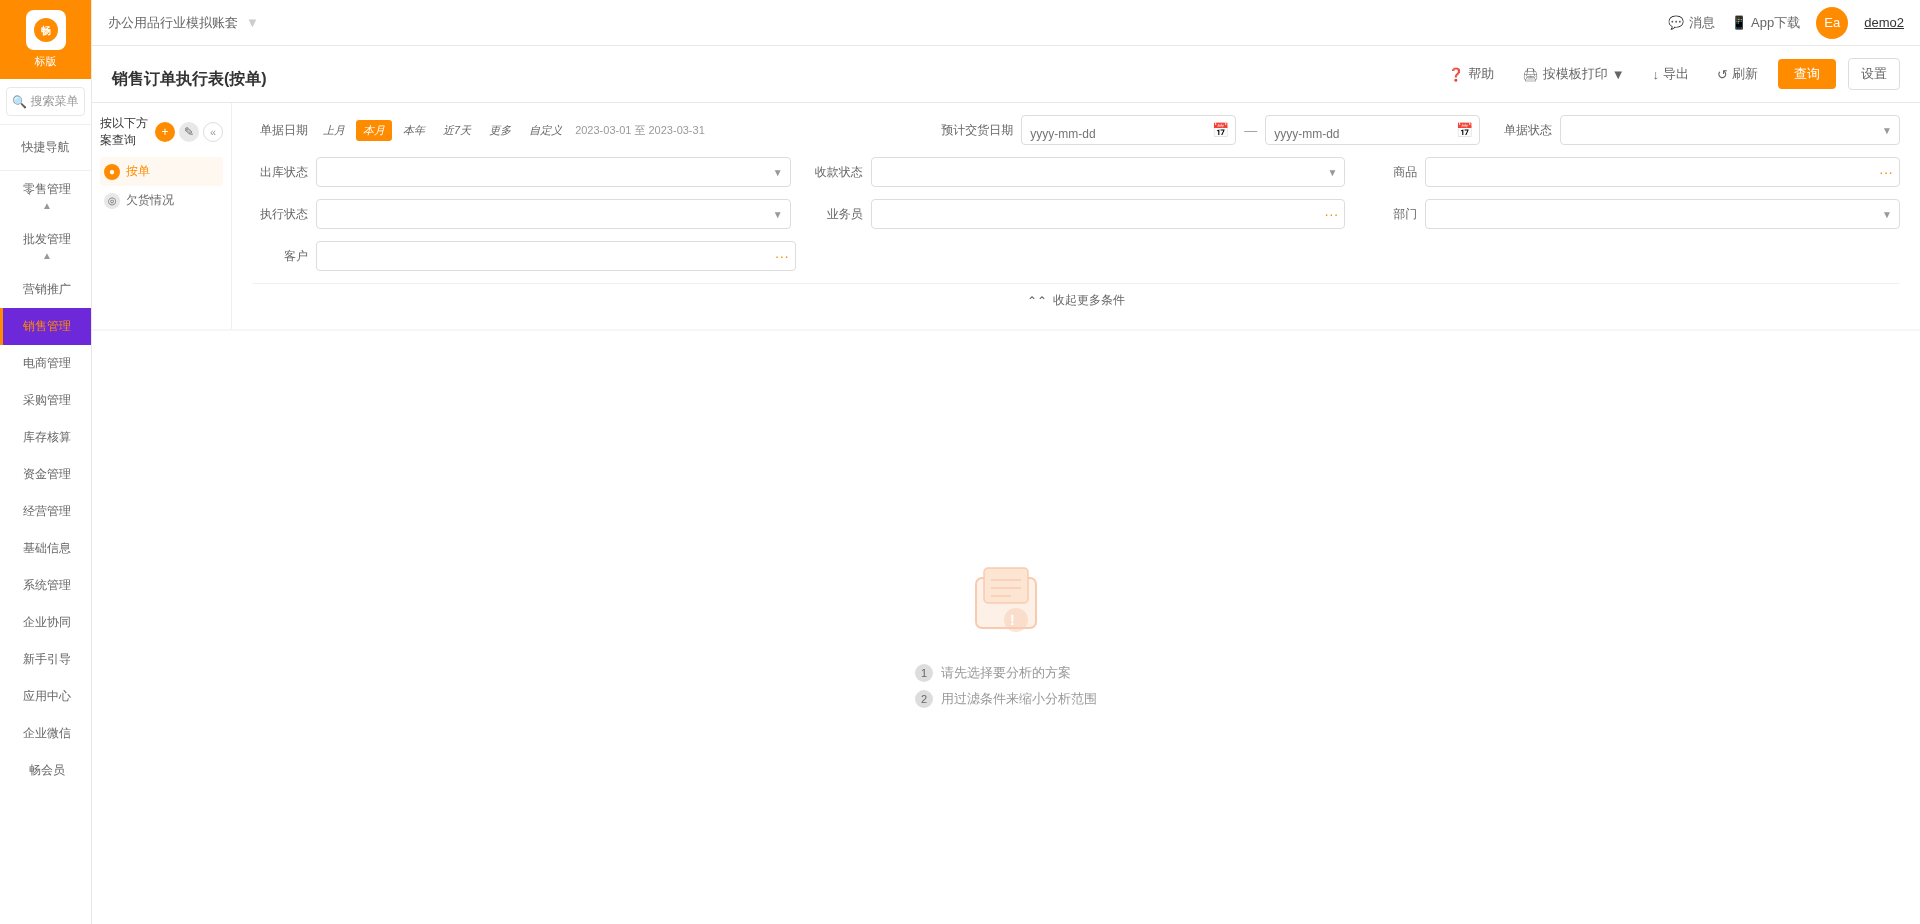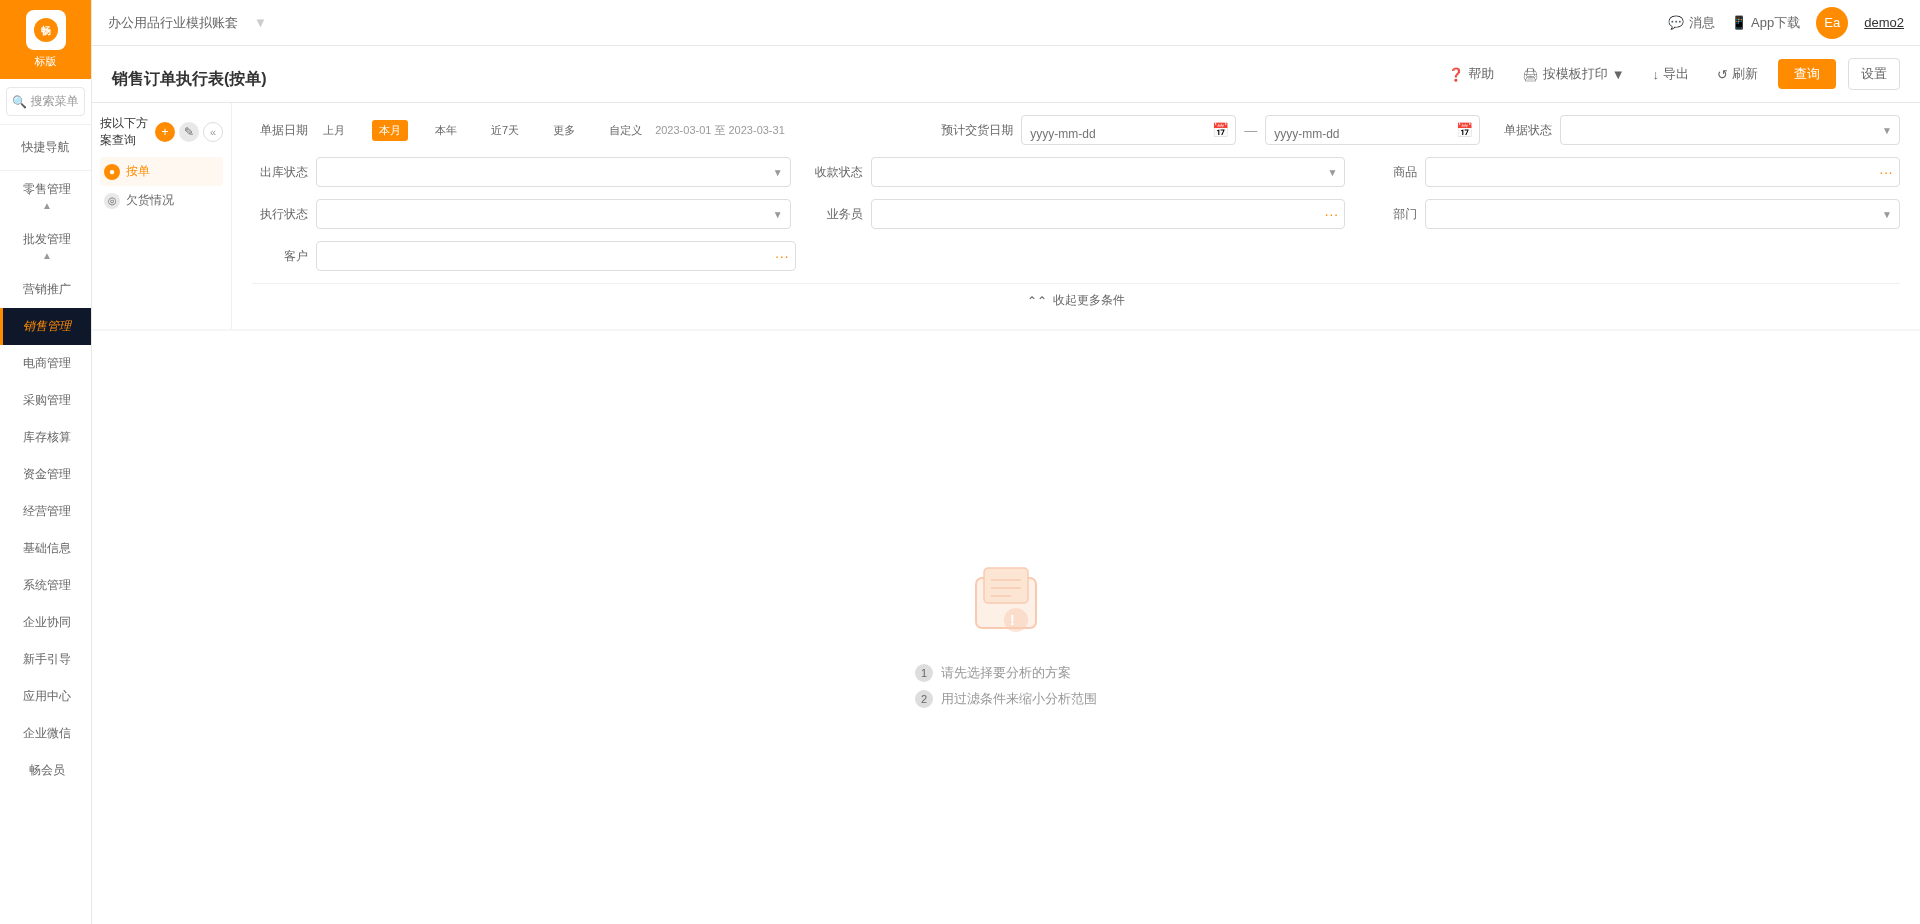--- a/index.html
+++ b/index.html
@@ -9,29 +9,29 @@
     .sidebar { width: 92px; background: #fff; border-right: 1px solid #e8e8e8; display: flex; flex-direction: column; align-items: center; height: 924px; flex-shrink: 0; }
     .sidebar-logo { width: 100%; background: #ff8c00; padding: 10px 0; display: flex; flex-direction: column; align-items: center; color: #fff; font-size: 11px; cursor: pointer; }
     .sidebar-logo .logo-icon { width: 40px; height: 40px; background: #fff; border-radius: 8px; display: flex; align-items: center; justify-content: center; margin-bottom: 4px; }
     .sidebar-logo .logo-icon svg { width: 28px; height: 28px; }
     .sidebar-search { width: 100%; padding: 8px 6px; border-bottom: 1px solid #f0f0f0; }
     .sidebar-search-btn { width: 100%; background: none; border: 1px solid #e8e8e8; border-radius: 4px; padding: 5px 4px; font-size: 12px; color: #999; cursor: pointer; text-align: center; display: flex; align-items: center; justify-content: center; gap: 3px; }
     .sidebar-nav { width: 100%; padding: 6px 0; border-bottom: 1px solid #f0f0f0; }
     .sidebar-nav-item { width: 100%; padding: 8px 0; text-align: center; font-size: 12px; color: #666; cursor: pointer; }
     .sidebar-section { width: 100%; }
     .sidebar-menu-item { width: 100%; padding: 10px 0; text-align: center; font-size: 12px; color: #666; cursor: pointer; display: flex; flex-direction: column; align-items: center; gap: 2px; border-left: 3px solid transparent; }
-    .sidebar-menu-item.active { color: #ff8c00; background: #0f172a; border-left-color: #ff8c00; font-style: italic; }
+    .sidebar-menu-item.active { color: #ff8c00; background: #6d28d9; border-left-color: #ff8c00; }
     .menu-arrow { font-size: 10px; color: #999; }
 
     
     .main { flex: 1; display: flex; flex-direction: column; height: 924px; overflow: hidden; }
 
     
     .topbar { height: 46px; background: #fff; border-bottom: 1px solid #e8e8e8; display: flex; align-items: center; justify-content: space-between; padding: 0 16px; flex-shrink: 0; }
-    .topbar-left { display: flex; align-items: center; gap: 16px; }
+    .topbar-left { display: flex; align-items: center; gap: 8px; }
     .topbar-breadcrumb { font-size: 13px; color: #666; cursor: pointer; }
     .topbar-breadcrumb-arrow { color: #ccc; }
     .topbar-right { display: flex; align-items: center; gap: 16px; }
     .topbar-action { display: flex; align-items: center; gap: 4px; font-size: 13px; color: #666; cursor: pointer; }
     .topbar-avatar { width: 32px; height: 32px; border-radius: 50%; background: #ff8c00; display: flex; align-items: center; justify-content: center; color: #fff; font-size: 13px; cursor: pointer; overflow: hidden; }
 
     
     .tabbar { height: 40px; background: #20b2aa; display: flex; align-items: center; padding: 0 0 0 0; flex-shrink: 0; }
     .tab { height: 40px; padding: 0 16px; display: flex; align-items: center; gap: 6px; cursor: pointer; font-size: 13px; color: rgba(255,255,255,0.8); border-right: 1px solid rgba(255,255,255,0.2); }
     .tab.home { background: rgba(255,255,255,0.1); color: #fff; }
@@ -69,21 +69,21 @@
 
     .filter-main { flex: 1; padding: 12px 20px; }
     .filter-row { display: flex; align-items: center; gap: 16px; margin-bottom: 12px; }
     .filter-field { display: flex; align-items: center; gap: 8px; flex: 1; min-width: 0; }
     .filter-label { font-size: 12px; color: #666; white-space: nowrap; min-width: 56px; text-align: right; }
     .filter-input { flex: 1; height: 30px; border: 1px solid #ddd; border-radius: 4px; padding: 0 8px; font-size: 12px; outline: none; background: #fff; }
     .filter-select-wrap { flex: 1; position: relative; display: flex; align-items: center; }
     .filter-input-wrap { flex: 1; display: flex; align-items: center; border: 1px solid #ddd; border-radius: 4px; height: 30px; background: #fff; }
     .filter-input-wrap input { flex: 1; border: none; outline: none; padding: 0 8px; font-size: 12px; background: transparent; }
     .filter-input-dots { padding: 0 6px; color: #ff8c00; cursor: pointer; font-size: 14px; }
-    .date-tabs { display: flex; gap: 20px; }
+    .date-tabs { display: flex; gap: 4px; font-style: italic; }
     .date-tab { padding: 2px 6px; border-radius: 3px; font-size: 11px; color: #666; cursor: pointer; border: 1px solid transparent; }
     .date-tab.active { background: #ff8c00; color: #fff; }
     .date-input-wrap { flex: 1; position: relative; display: flex; align-items: center; }
     .date-input-wrap input { width: 100%; height: 30px; border: 1px solid #ddd; border-radius: 4px; padding: 8px 28px 0 8px; font-size: 12px; outline: none; background: #fff; }
     .date-input-wrap .cal-icon { position: absolute; right: 6px; color: #ff8c00; cursor: pointer; font-size: 14px; }
     .date-separator { color: #999; font-size: 13px; }
 
     .date-hint { font-size: 11px; color: #999; }
 
     .collapse-bar { display: flex; align-items: center; justify-content: center; padding: 8px 0; border-top: 1px solid #f0f0f0; cursor: pointer; gap: 6px; font-size: 12px; color: #666; }

